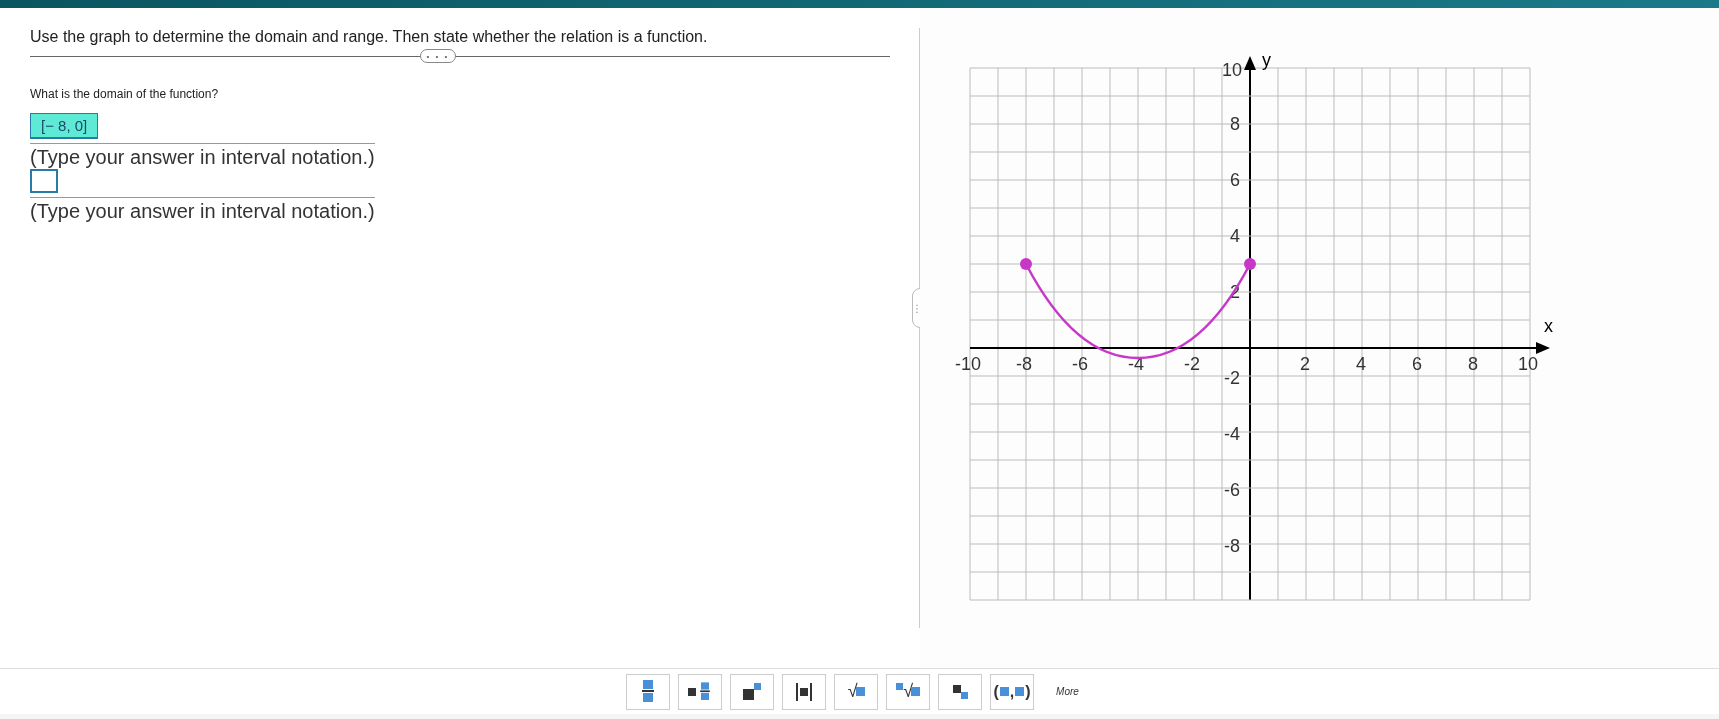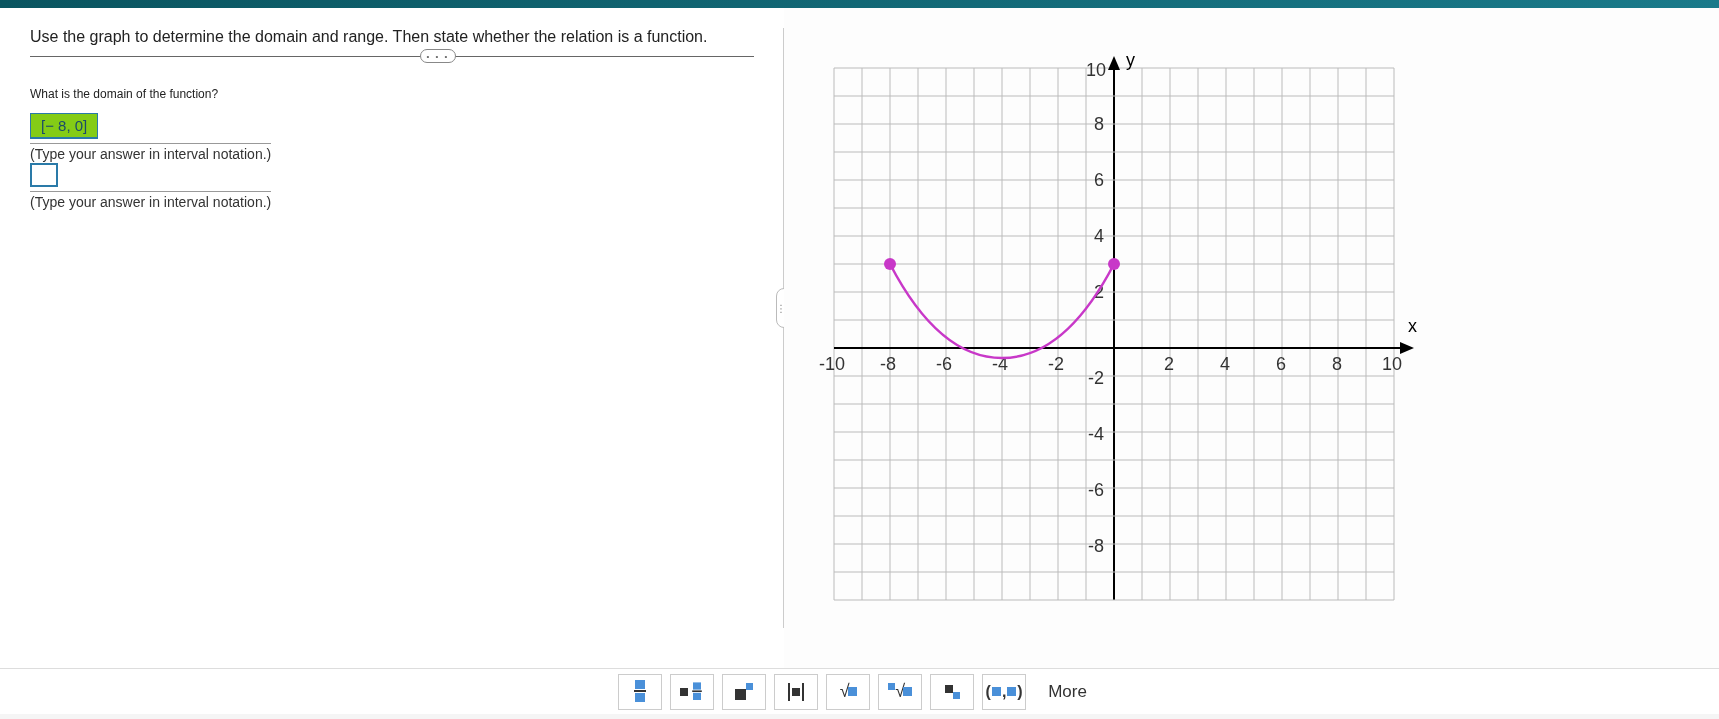--- a/index.html
+++ b/index.html
@@ -15,21 +15,21 @@
       height: 8px;
       background: linear-gradient(90deg, #0a5560, #1a7a8a);
     }
     .content-wrapper {
       display: flex;
       background: #fafafa;
       height: 680px;
       position: relative;
     }
     .left-panel {
-      width: 784px;
+      width: 920px;
       padding: 20px 30px;
       background: #ffffff;
       position: relative;
     }
     .question-text {
       font-size: 16px;
       color: #222;
       margin-bottom: 8px;
     }
     .divider-line {
@@ -58,37 +58,37 @@
     .sub-question {
       font-size: 12px;
       color: #222;
       margin-top: 30px;
       margin-bottom: 12px;
     }
     .answer-filled {
       display: inline-block;
       border: 1px solid #2a7aa8;
       border-bottom: 2px solid #2a7aa8;
-      background: #84cc16;
+      background: #5eead4;
       padding: 3px 10px;
       font-size: 15px;
       color: #1a4a6a;
       margin-bottom: 4px;
     }
     .answer-empty {
       display: inline-block;
       border: 2px solid #2a7aa8;
       width: 28px;
       height: 24px;
       background: #fff;
       vertical-align: top;
       margin-bottom: 4px;
     }
     .hint-text {
-      font-size: 14px;
+      font-size: 20px;
       color: #333;
       border-top: 1px solid #999;
       display: inline-block;
       padding-top: 2px;
     }
     .vertical-divider {
       position: absolute;
       right: 0;
       top: 20px;
       bottom: 60px;
@@ -149,21 +149,22 @@
       justify-content: center;
       font-size: 16px;
       cursor: pointer;
       color: #333;
       position: relative;
     }
     .tool-btn.more-btn {
       width: auto;
       padding: 0 14px;
       border: none;
-      font-size: 17px;
+      font-size: 10px;
+      font-style: italic;
     }
     .frac-icon { width: 14px; height: 24px; display:flex; flex-direction:column; align-items:center; }
     .frac-box { width:10px; height:9px; background:#4a90d9; }
     .frac-line { width:12px; height:2px; background:#333; margin:1px 0; }
     .mixed-frac { display:flex; align-items:center; gap:2px; }
     .small-sq { width:9px; height:9px; background:#4a90d9; }
     .small-sq-dark { width:8px; height:8px; background:#333; }
     .exp-wrap { display:flex; align-items:flex-start; }
     .exp-base { width:11px; height:11px; background:#333; margin-top:6px; }
     .exp-sup { width:7px; height:7px; background:#4a90d9; }

